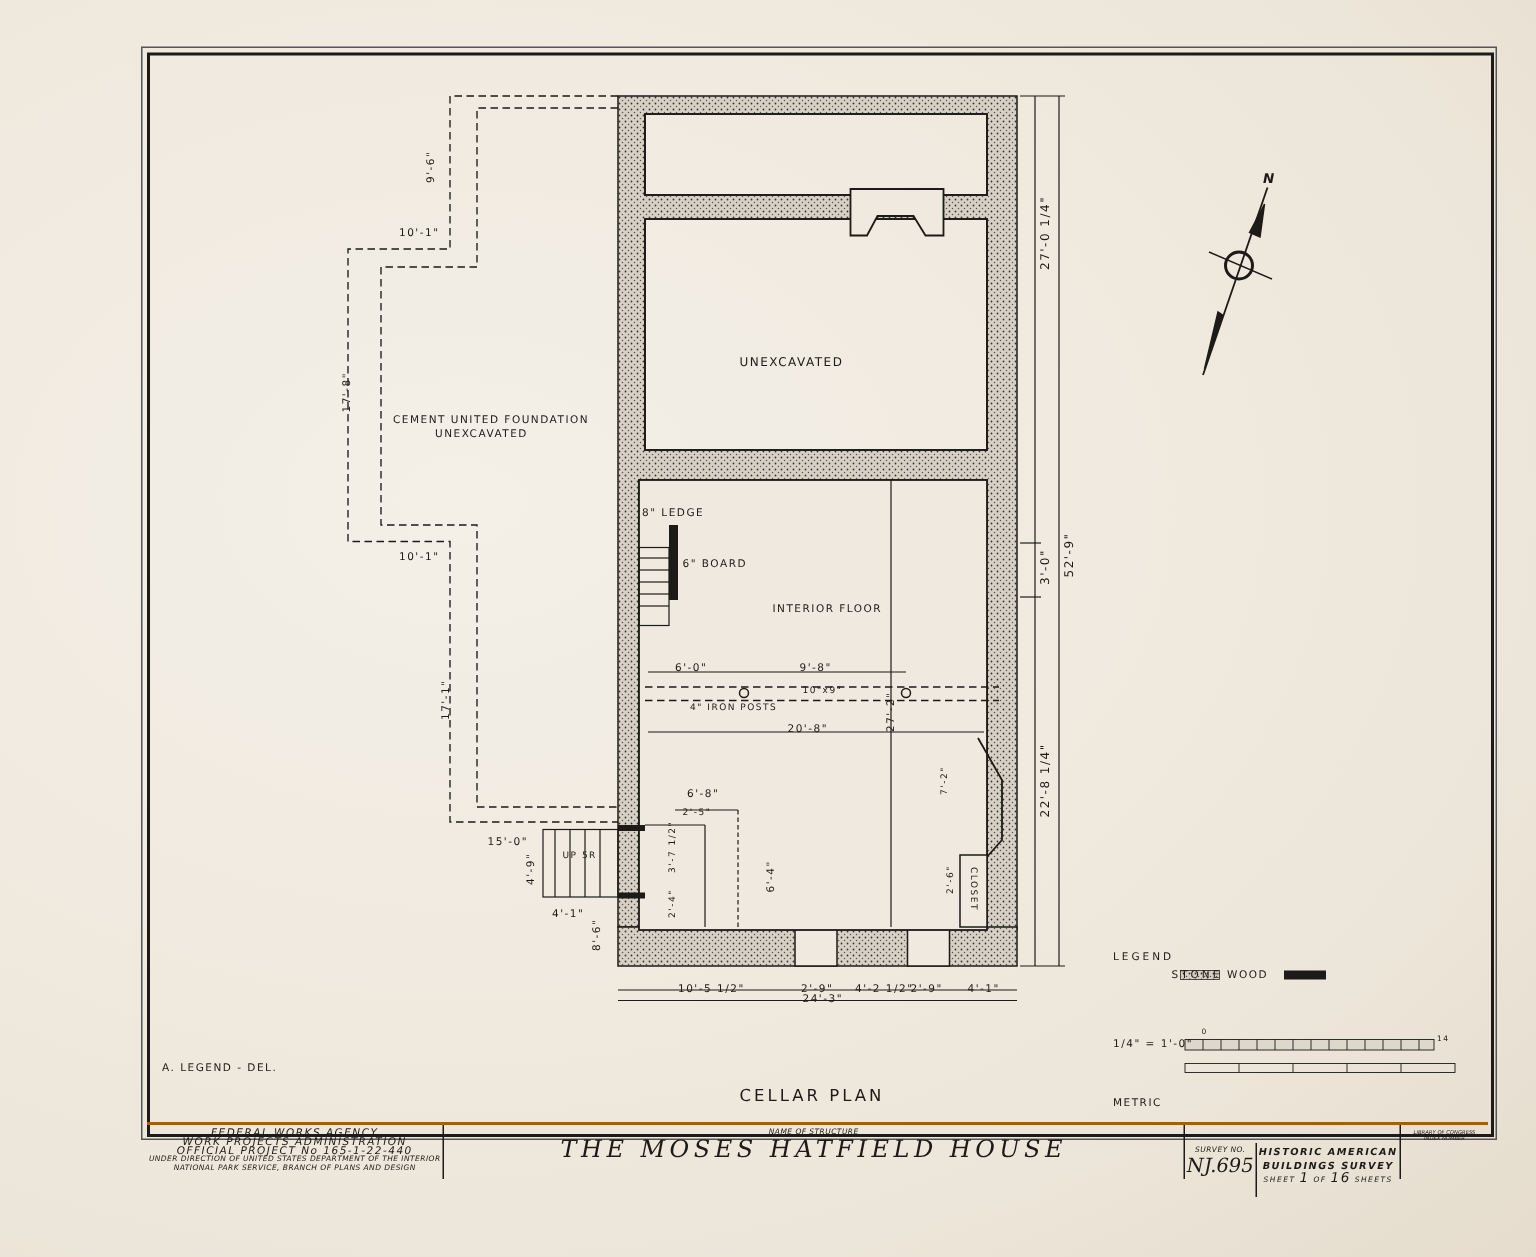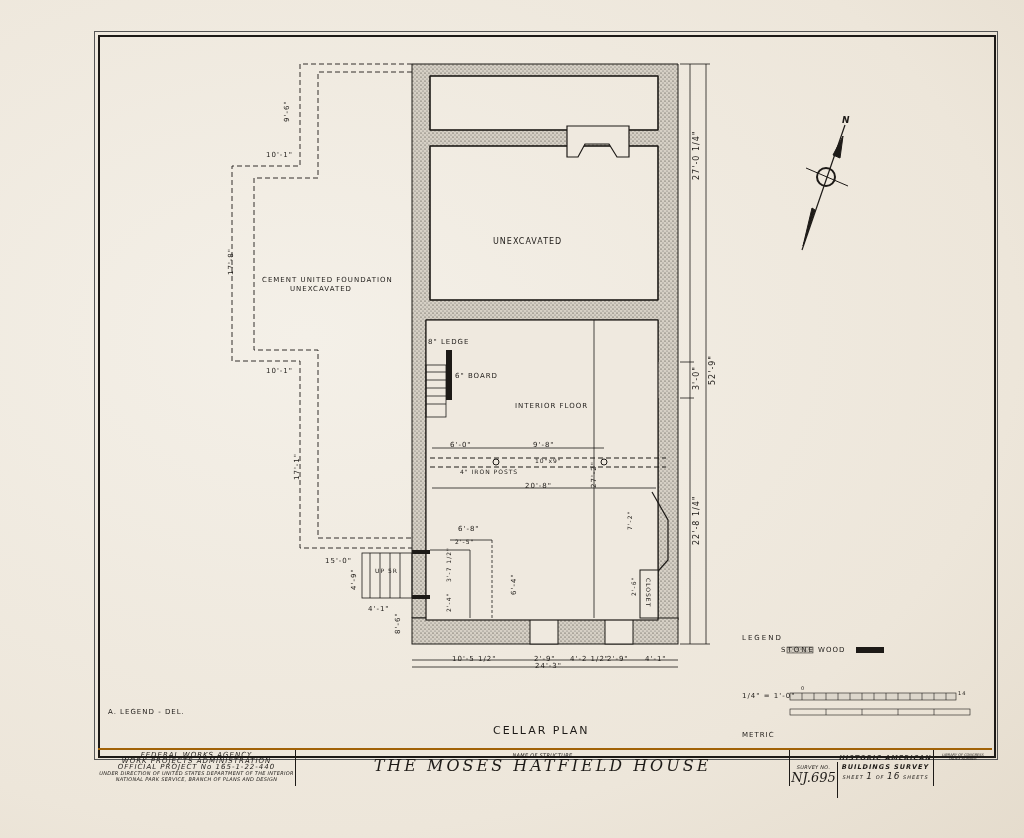--- a/index.html
+++ b/index.html
@@ -201,21 +201,21 @@
     <div class="lbl small" style="position:static;line-height:6px;">NATIONAL PARK SERVICE, BRANCH OF PLANS AND DESIGN</div>
   </div>
   <div class="tb-cell" style="left:198px;width:494px;">
     <div class="lbl small" style="position:static;margin-top:2px;">NAME OF STRUCTURE</div>
     <div class="lbl" style="position:static;font-family:'DejaVu Serif',serif;font-size:16px;letter-spacing:3px;line-height:15px;">THE MOSES HATFIELD HOUSE</div>
   </div>
   <div class="tb-cell" style="left:692px;width:48px;margin-top:12px;">
     <div class="lbl small" style="position:static;margin-top:2px;">SURVEY NO.</div>
     <div class="lbl" style="position:static;font-family:'DejaVu Serif',serif;font-size:13px;letter-spacing:0;">NJ.695</div>
   </div>
-  <div class="tb-cell" style="left:740px;width:96px;padding-top:4px;">
+  <div class="tb-cell" style="left:740px;width:96px;padding-top:14px;">
     <div class="lbl" style="position:static;font-size:6.5px;font-weight:bold;line-height:9px;">HISTORIC AMERICAN</div>
     <div class="lbl" style="position:static;font-size:6.5px;font-weight:bold;line-height:9px;text-align:center;">BUILDINGS SURVEY</div>
     <div class="lbl" style="position:static;font-size:5px;line-height:9px;">
       <span>SHEET</span>
       <span style="font-size:9px;">1</span>
       <span>OF</span>
       <span style="font-size:9px;">16</span>
       <span>SHEETS</span>
     </div>
   </div>

